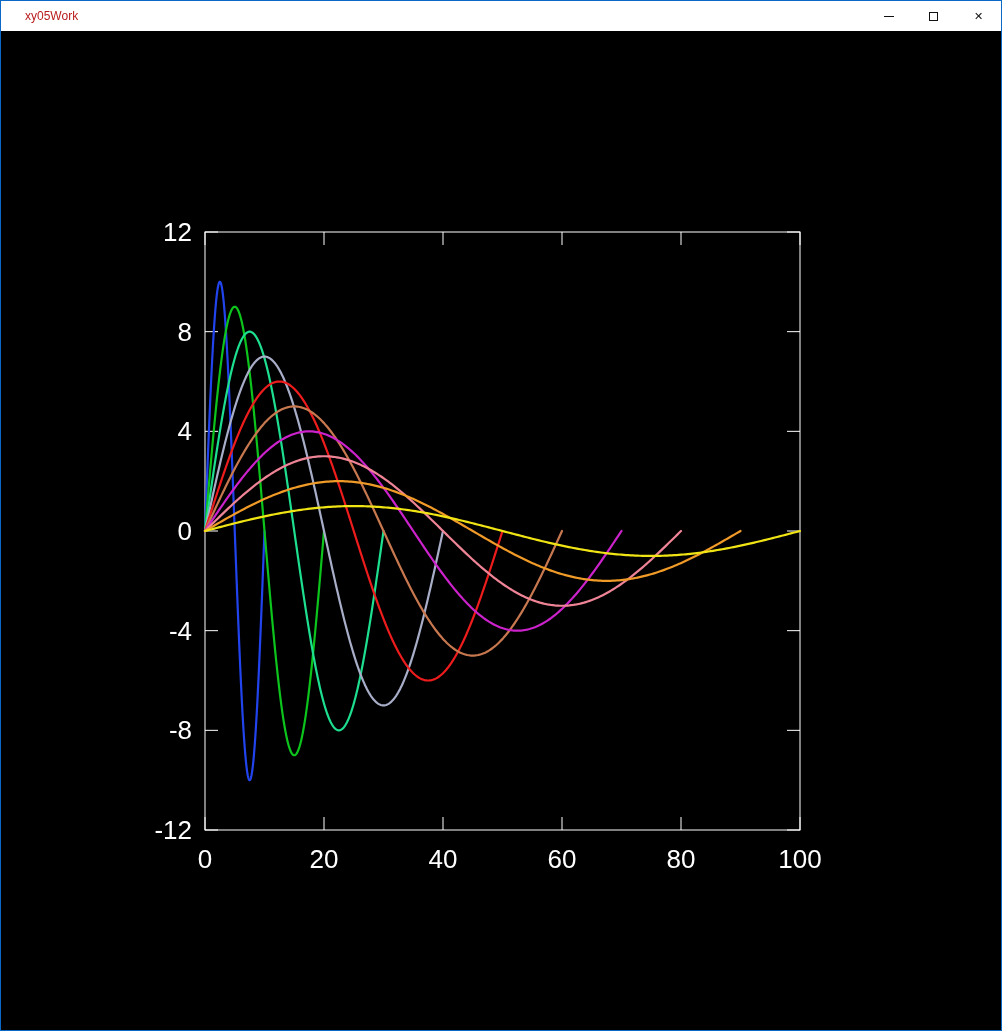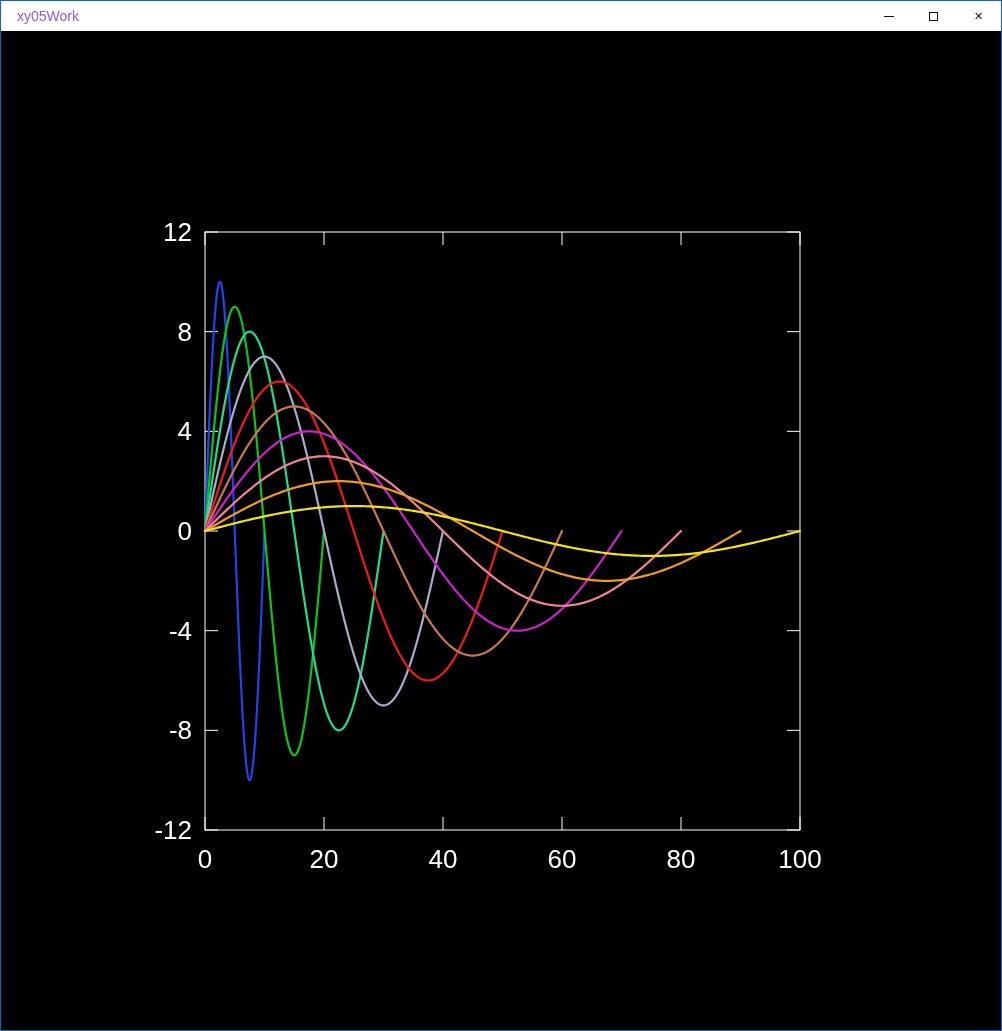--- a/index.html
+++ b/index.html
@@ -21,23 +21,23 @@
     flex: 0 0 30px;
     background: #ffffff;
     display: flex;
     align-items: stretch;
     user-select: none;
   }
   .window-title {
     flex: 1;
     display: flex;
     align-items: center;
-    padding-left: 16px;
-    font-size: 14px;
-    color: #8b5cf6;
+    padding-left: 24px;
+    font-size: 12px;
+    color: #b91c1c;
     white-space: nowrap;
   }
   .win-btn {
     width: 45px;
     display: flex;
     align-items: center;
     justify-content: center;
     background: transparent;
     border: none;
     cursor: pointer;

